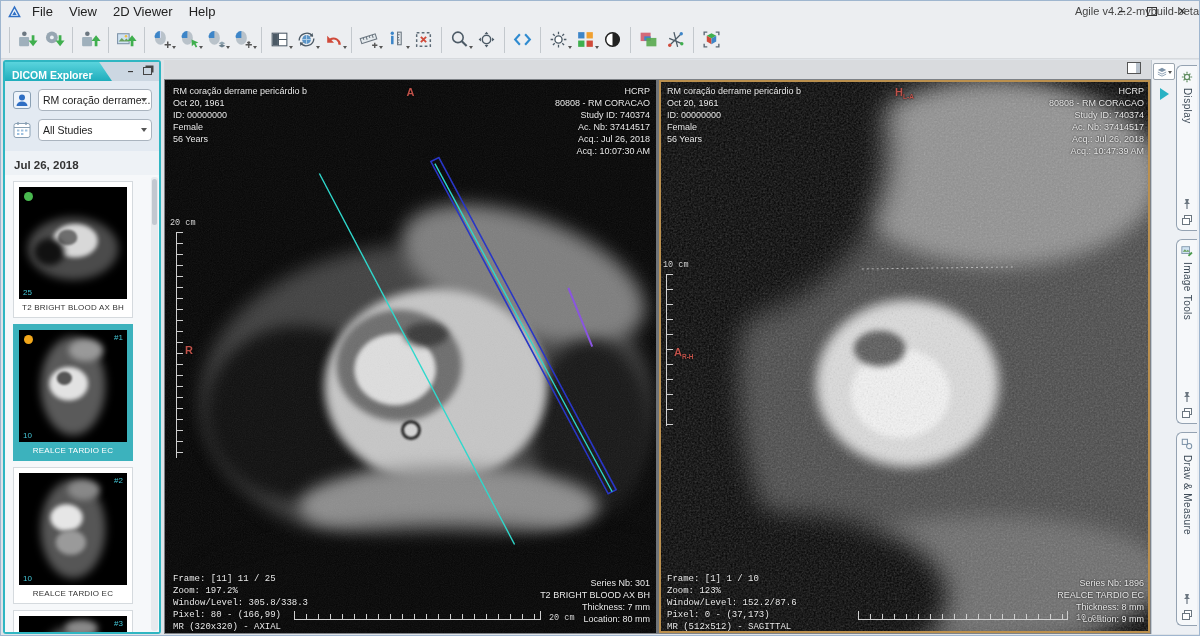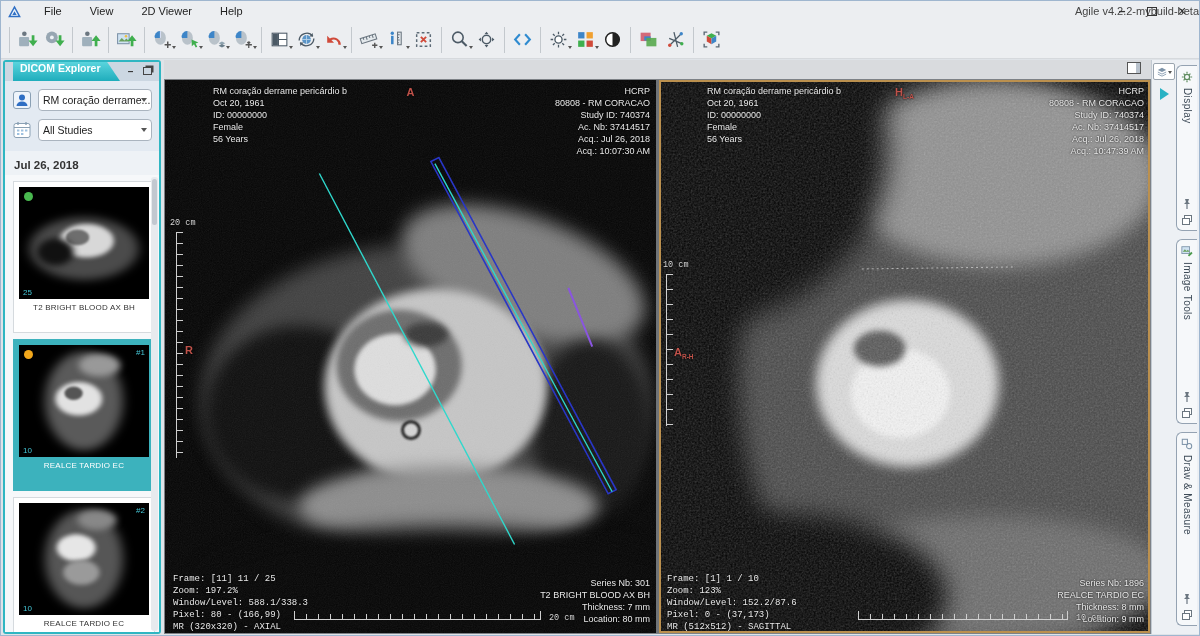--- a/index.html
+++ b/index.html
@@ -4,56 +4,56 @@
 <style>
   html,body{margin:0;padding:0;background:#fff;}
   body{width:1200px;height:636px;position:relative;overflow:hidden;
        font-family:"Liberation Sans",sans-serif;-webkit-font-smoothing:antialiased;}
   .window{position:absolute;inset:0;border:1px solid #9fb6cf;background:#e9ebee;
           display:flex;flex-direction:column;box-sizing:border-box;}
 
   
   .titlebar{height:20px;display:flex;align-items:center;padding-left:6px;position:relative;background:#eceef1;flex:0 0 auto;}
   .logo{width:15px;height:15px;margin-right:10px;}
-  .menu{font-size:11px;color:#222;margin-right:16px;cursor:default;margin-left:12px;}
+  .menu{font-size:13px;color:#222;margin-right:16px;cursor:default;}
   .wtitle{position:absolute;left:0;right:0;text-align:right;font-size:11px;color:#444;pointer-events:none;margin-left:43px;}
   .wc{width:30px;height:20px;display:inline-flex;align-items:center;justify-content:center;color:#333;font-size:12px;position:relative;z-index:2;}
   .wcs{position:absolute;right:2px;top:0;display:flex;}
   .wc.min::after{content:"–";font-weight:bold;}
   .wc.max i{width:8px;height:7px;border:1px solid #333;display:block;}
   .wc.close::after{content:"×";font-size:14px;}
 
   
   .toolbar{height:37px;display:flex;align-items:center;padding:0 4px;background:#eceef1;border-bottom:1px solid #d6d9dd;flex:0 0 auto;}
   .sep{width:1px;height:26px;background:#c3c8cd;margin:0 4px;flex:0 0 auto;}
   .tool{width:27px;height:28px;display:flex;align-items:center;justify-content:center;position:relative;border-radius:3px;flex:0 0 auto;}
   .tool svg{width:21px;height:21px;}
   .tool.dd::after{content:"";position:absolute;right:0px;bottom:3px;border:2.5px solid transparent;border-top:3.5px solid #555;}
 
   
   .content{flex:1;display:flex;min-height:0;background:#dfe3e8;padding:1px 0 1px 2px;}
 
   
   .sidebar{width:154px;flex:0 0 auto;border:2px solid #2fb6c2;border-radius:3px;background:#eef2f6;position:relative;display:flex;flex-direction:column;box-sizing:content-box;}
   .sb-header{height:19px;position:relative;background:#ccd7e2;flex:0 0 auto;}
-  .sb-titletab{position:absolute;left:8px;top:0;bottom:0;width:100px;background:linear-gradient(#5ad4dd,#1fadbc);
+  .sb-titletab{position:absolute;left:0;top:0;bottom:0;width:100px;background:linear-gradient(#5ad4dd,#1fadbc);
                clip-path:polygon(0 0,88% 0,100% 100%,0 100%);color:#fff;font-size:10.5px;font-weight:bold;
-               display:flex;align-items:flex-start;padding-left:7px;}
+               display:flex;align-items:flex-end;padding-left:7px;}
   .sbh-btn{position:absolute;top:3px;width:13px;height:12px;display:flex;align-items:center;justify-content:center;color:#333;font-size:10px;}
   .sbh-btn.mn{right:22px;}.sbh-btn.mn::after{content:"–";font-weight:bold;}
   .sbh-btn.sq{right:5px;}.sbh-btn.sq i{width:7px;height:6px;border:1px solid #444;display:block;box-shadow:2px -2px 0 -0.5px #444;}
   .sb-controls{padding:8px 7px 2px 7px;background:#e3eaf2;flex:0 0 auto;}
   .sb-row{display:flex;align-items:center;margin-bottom:8px;}
   .sb-row svg{width:20px;height:20px;margin-right:6px;flex:0 0 auto;}
   .select{flex:1;height:20px;background:#fff;border:1px solid #aab4bf;border-radius:4px;display:flex;align-items:center;
           font-size:10.5px;color:#222;padding:0 4px;position:relative;white-space:nowrap;overflow:hidden;}
   .select .car{position:absolute;right:4px;top:8px;border:3.5px solid transparent;border-top:4.5px solid #555;}
   .sb-date{font-size:11.5px;font-weight:bold;color:#333;padding:8px 0 4px 9px;flex:0 0 auto;background:#eef2f6;}
   .cards{flex:1;position:relative;overflow:hidden;background:#f6f8fa;padding-top:2px;}
-  .card{margin:4px 4px 6px 8px;background:#fff;border:1px solid #d5dade;padding:5px 5px 18px 5px;}
+  .card{margin:4px 26px 6px 8px;background:#fff;border:1px solid #d5dade;padding:5px 5px 3px 5px;}
   .timg{position:relative;height:112px;background:#000;overflow:hidden;}
   .timg svg{width:100%;height:100%;display:block;}
   .dot{position:absolute;left:5px;top:5px;width:9px;height:9px;border-radius:50%;}
   .badge{position:absolute;right:4px;top:3px;font-size:8px;color:#45c6d6;}
   .cnt{position:absolute;left:4px;bottom:2px;font-size:8px;color:#45c6d6;}
   .clabel{text-align:center;font-size:8px;color:#333;padding:4px 0 2px 0;letter-spacing:.2px;white-space:nowrap;overflow:hidden;}
   .card.sel{background:#3cb2bd;border-color:#3cb2bd;}
   .card.sel .clabel{color:#fff;}
   .sb-scroll{position:absolute;right:1px;top:2px;bottom:1px;width:7px;background:#e7eaee;border-radius:3px;}
   .sb-scroll i{position:absolute;left:1px;right:1px;top:2px;height:46px;background:#c2c8d0;border-radius:3px;display:block;}
@@ -70,21 +70,21 @@
   .layoutbtn{position:absolute;right:8px;top:2px;width:16px;height:13px;}
   .layoutbtn i{display:block;width:12px;height:10px;border:1px solid #555;background:#fff;box-shadow:inset -4px 0 0 #b9c2cc;}
 
   .vpwrap{flex:1;display:flex;border:1px solid #7d8186;background:#0a0a0a;min-height:0;}
   .vp{flex:1;position:relative;overflow:hidden;background:#060606;}
   .vp .anat{position:absolute;inset:0;width:100%;height:100%;}
   .vsplit{width:3px;background:#707478;flex:0 0 auto;}
   .vp.active::after{content:"";position:absolute;inset:0;border:2px solid #bb904e;pointer-events:none;}
 
   .ov{position:absolute;font-size:9px;line-height:12px;color:#e9e9e9;text-shadow:0 0 2px #000;}
-  .ov.tl{left:8px;top:5px;margin-left:40px;}
+  .ov.tl{left:8px;top:5px;}
   .ov.tr{right:6px;top:5px;text-align:right;}
   .ov.bl{left:8px;bottom:0;font-family:Liberation Mono, monospace;}
   .ov.br{right:6px;bottom:8px;text-align:right;}
   .ori{position:absolute;color:#c0524a;font-size:11px;font-weight:bold;text-shadow:0 0 2px #000;}
   .ori sub{font-size:6.5px;}
   .otop{top:6px;left:0;right:0;text-align:center;}
   .rlabel{position:absolute;font-size:8.5px;color:#d8d8d8;text-shadow:0 0 2px #000;font-family:Liberation Mono, monospace;}
   .vruler{position:absolute;width:6px;border-left:1px solid #cfcfcf;}
   .vruler.t11{background:repeating-linear-gradient(to bottom,#cfcfcf 0 1px,transparent 1px 11px);}
   .vruler.t15{background:repeating-linear-gradient(to bottom,#cfcfcf 0 1px,transparent 1px 15px);}
@@ -468,21 +468,21 @@
               <div>HCRP</div>
               <div>80808 - RM CORACAO</div>
               <div>Study ID: 740374</div>
               <div>Ac. Nb: 37414517</div>
               <div>Acq.: Jul 26, 2018</div>
               <div>Acq.: 10:07:30 AM</div>
             </div>
           <div class="ov bl">
               <div>Frame: [11] 11 / 25</div>
               <div>Zoom: 197.2%</div>
-              <div>Window/Level: 588.1/338.3</div>
+              <div>Window/Level: 305.8/338.3</div>
               <div>Pixel: 80 - (166,99)</div>
               <div>MR (320x320) - AXIAL</div>
             </div>
           <div class="ov br">
               <div>Series Nb: 301</div>
               <div>T2 BRIGHT BLOOD AX BH</div>
               <div>Thickness: 7 mm</div>
               <div>Location: 80 mm</div>
             </div>
           <div class="ori otop"><span>A</span></div>

